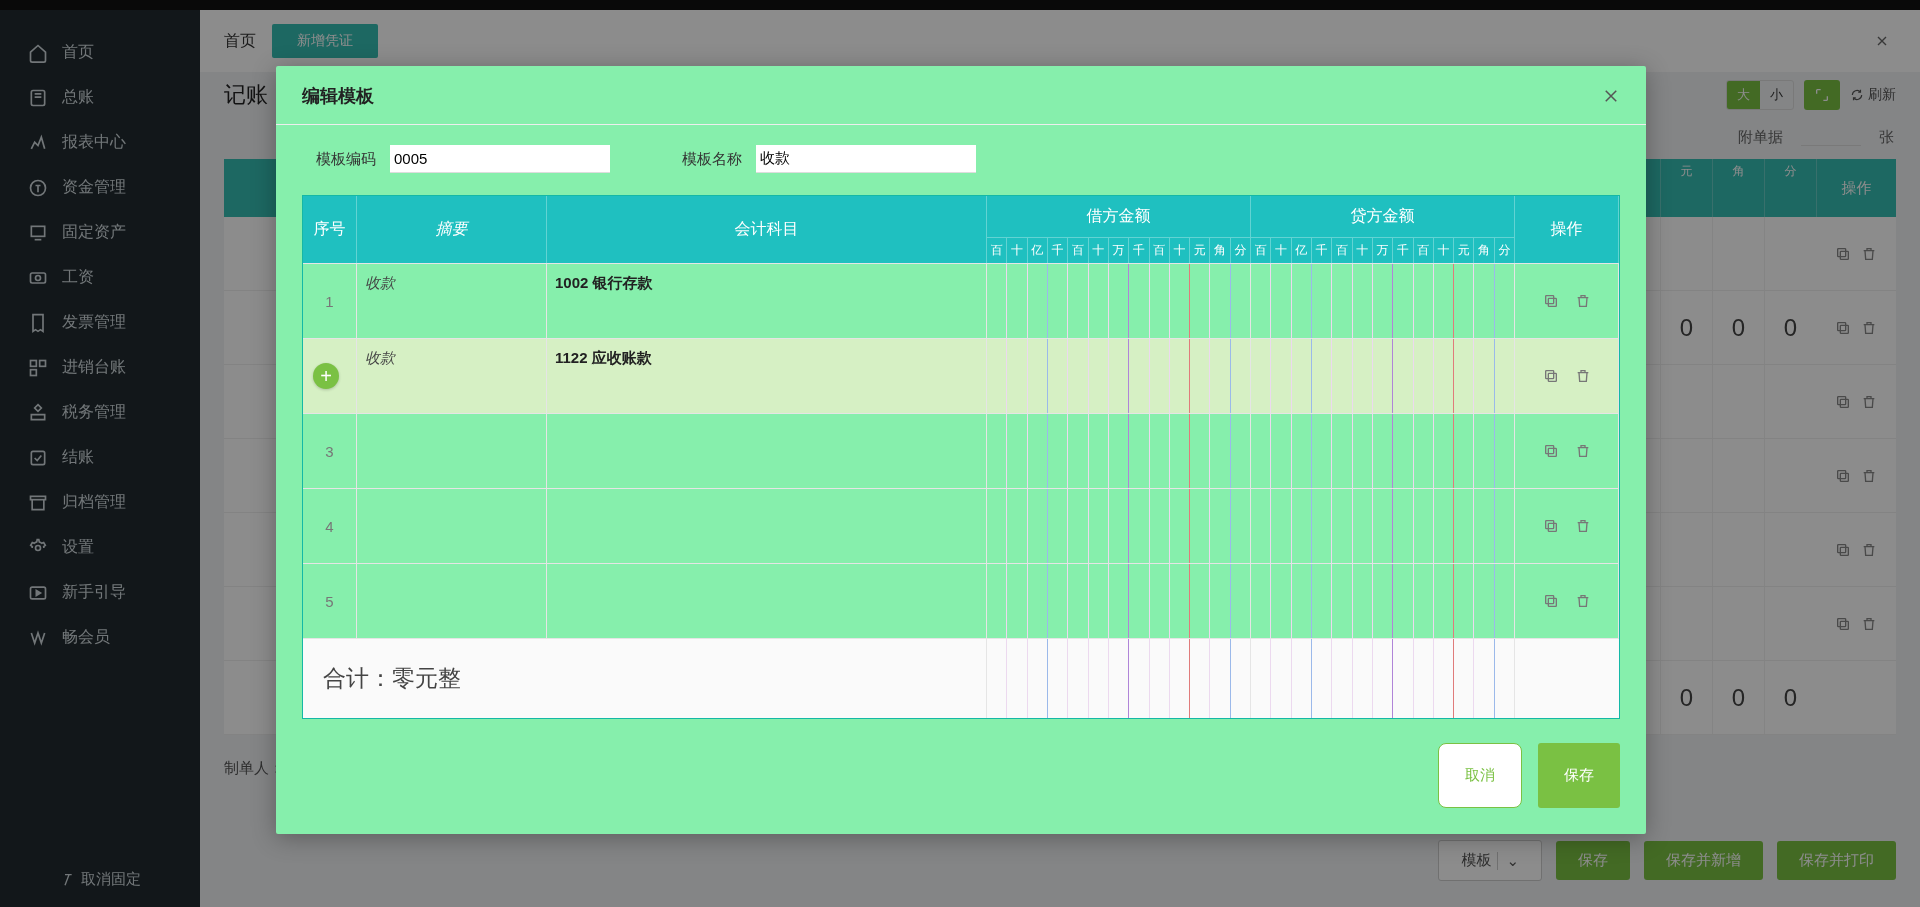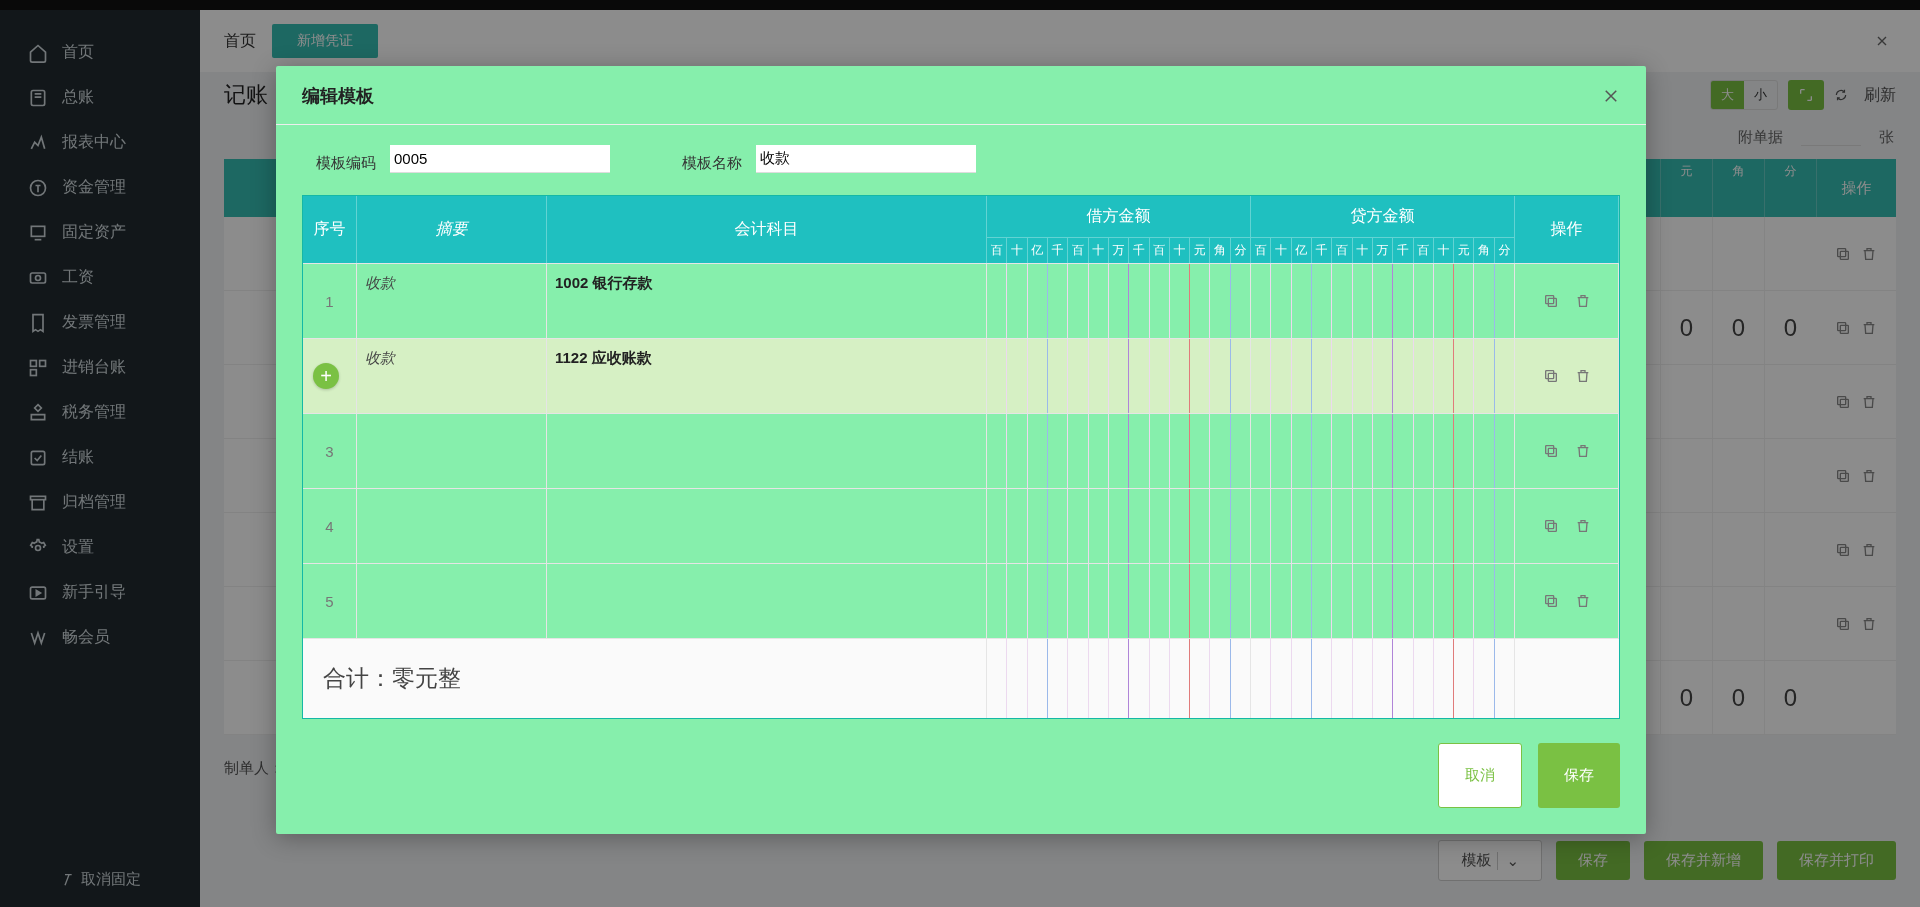--- a/index.html
+++ b/index.html
@@ -69,21 +69,21 @@
     }
     .size-toggle {
       display: flex; border: 1px solid #ddd; border-radius: 3px; overflow: hidden;
     }
     .size-toggle span { padding: 5px 10px; font-size: 13px; }
     .size-toggle .active { background: #7ac143; color: #fff; }
     .icon-btn-green {
       width: 36px; height: 30px; background: #7ac143; border-radius: 3px;
       display:flex;align-items:center;justify-content:center;
     }
-    .refresh { color: #555; display:flex;align-items:center;gap:16px;font-size:16px;}
+    .refresh { color: #555; display:flex;align-items:center;gap:4px;font-size:14px;}
     .attach-row {
       display: flex; justify-content: flex-end; align-items: center;
       gap: 18px; padding: 6px 26px 12px; font-size: 15px; color: #666;
     }
     .attach-input {
       border: none; border-bottom: 1px solid #ddd; width: 60px;
       text-align: center; background: transparent;
     }
     
     .bg-table-wrap { padding: 0 24px; }
@@ -135,21 +135,21 @@
       display: flex; align-items: center; justify-content: space-between;
       padding: 18px 26px 16px;
     }
     .modal-header h3 { font-size: 18px; font-weight: 600; color: #222; }
     .modal-close { font-size: 22px; color: #555; cursor: pointer; }
     .modal-divider { height:1px; background:#eee; }
     .modal-form-row {
       display: flex; gap: 72px; padding: 20px 26px 22px 40px;
     }
     .form-field {
-      display: flex; align-items: flex-end; gap: 14px; font-size: 15px;
+      display: flex; align-items: center; gap: 14px; font-size: 15px;
     }
     .form-field input {
       border: none; border-bottom: 1px solid #ddd; padding: 5px 4px;
       font-size: 15px; width: 220px; outline: none;
     }
     
     .tpl-table { border: 1px solid #14b8a6;  margin: 0 26px; }
     .tpl-thead {
       background: #1fc0c0; color: #fff; display: flex;
     }
@@ -226,21 +226,21 @@
     .tpl-total-row .amt span.red{border-left-color:#e07b7b;}
     .tpl-total-row .amt span.blue{border-left-color:#9bb9ea;}
     .tpl-total-row .amt span:first-child{border-left:none;}
     .tpl-total-row .fill { flex:1;}
     .modal-footer {
       display: flex; justify-content: flex-end; gap: 16px;
       padding: 24px 26px 26px;
     }
     .modal-footer .btn-cancel {
       background:#fff; border:1px solid #7ac143; color:#7ac143;
-      padding: 22px 26px; border-radius:3px; font-size:15px; cursor:pointer;
+      padding: 22px 26px; border-radius:8px; font-size:15px; cursor:pointer;
     }
     .modal-footer .btn-save {
       background:#7ac143; color:#fff; border:none;
       padding: 10px 26px; border-radius:3px; font-size:15px; cursor:pointer;
     }
     
     svg { display:block; }
   </style>
 </head>
 <body>

